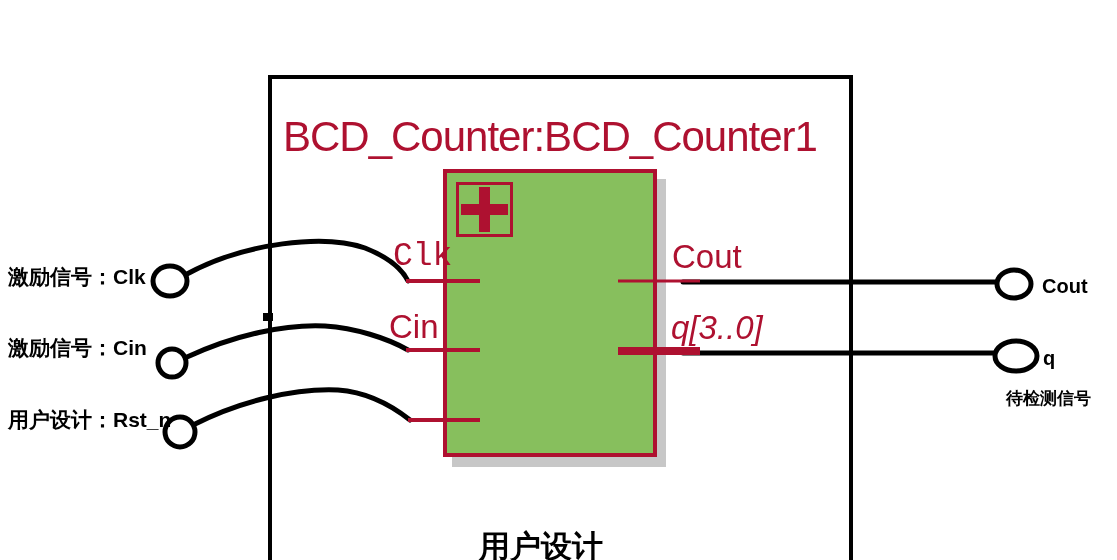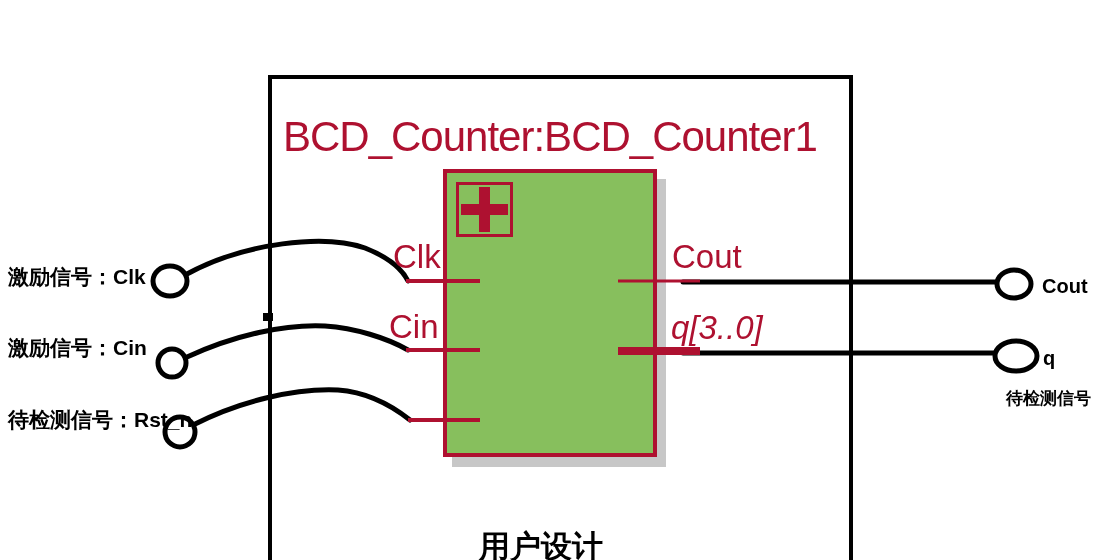--- a/index.html
+++ b/index.html
@@ -49,21 +49,21 @@
   .plus-h{position:absolute;left:2px;right:2px;top:50%;margin-top:-6px;height:11px;background:var(--red);}
   .plus-v{position:absolute;top:2px;bottom:2px;left:50%;margin-left:-6px;width:11px;background:var(--red);}
   
   svg.layer{left:0;top:0;}
   
   .pin-label{
     color:var(--red);
     font-size:33px;line-height:36px;
     white-space:nowrap;
   }
-  .pin-clk{left:393px;top:195px;}
+  .pin-clk{left:393px;top:195px;font-family:Liberation Mono, monospace;}
   .pin-cin{left:389px;top:265px;}
   .pin-rstn{left:349px;top:336px;}
   .pin-cout{left:672px;top:195px;}
   .pin-q{left:671px;top:266px;font-style:italic;}
   
   .stim-label{
     color:var(--ink);
     font-weight:bold;
     font-size:21px;line-height:24px;
     white-space:nowrap;
@@ -130,21 +130,21 @@
 
   <div class="abs title">BCD_Counter:BCD_Counter1</div>
 
   <div class="abs pin-label pin-clk">Clk</div>
   <div class="abs pin-label pin-cin">Cin</div>
   <div class="abs pin-label pin-cout">Cout</div>
   <div class="abs pin-label pin-q">q[3..0]</div>
 
   <div class="abs stim-label stim-clk">激励信号：Clk</div>
   <div class="abs stim-label stim-cin">激励信号：Cin</div>
-  <div class="abs stim-label stim-rstn">待检测信号：Rst_n</div>
+  <div class="abs stim-label stim-rstn">用户设计：Rst_n</div>
 
   <div class="abs term-label term-cout">Cout</div>
   <div class="abs term-label term-q">q</div>
   <div class="abs term-label term-note">待检测信号</div>
 
   <div class="abs boundary-label">用户设计</div>
 
 </div>
 
 </body></html>

